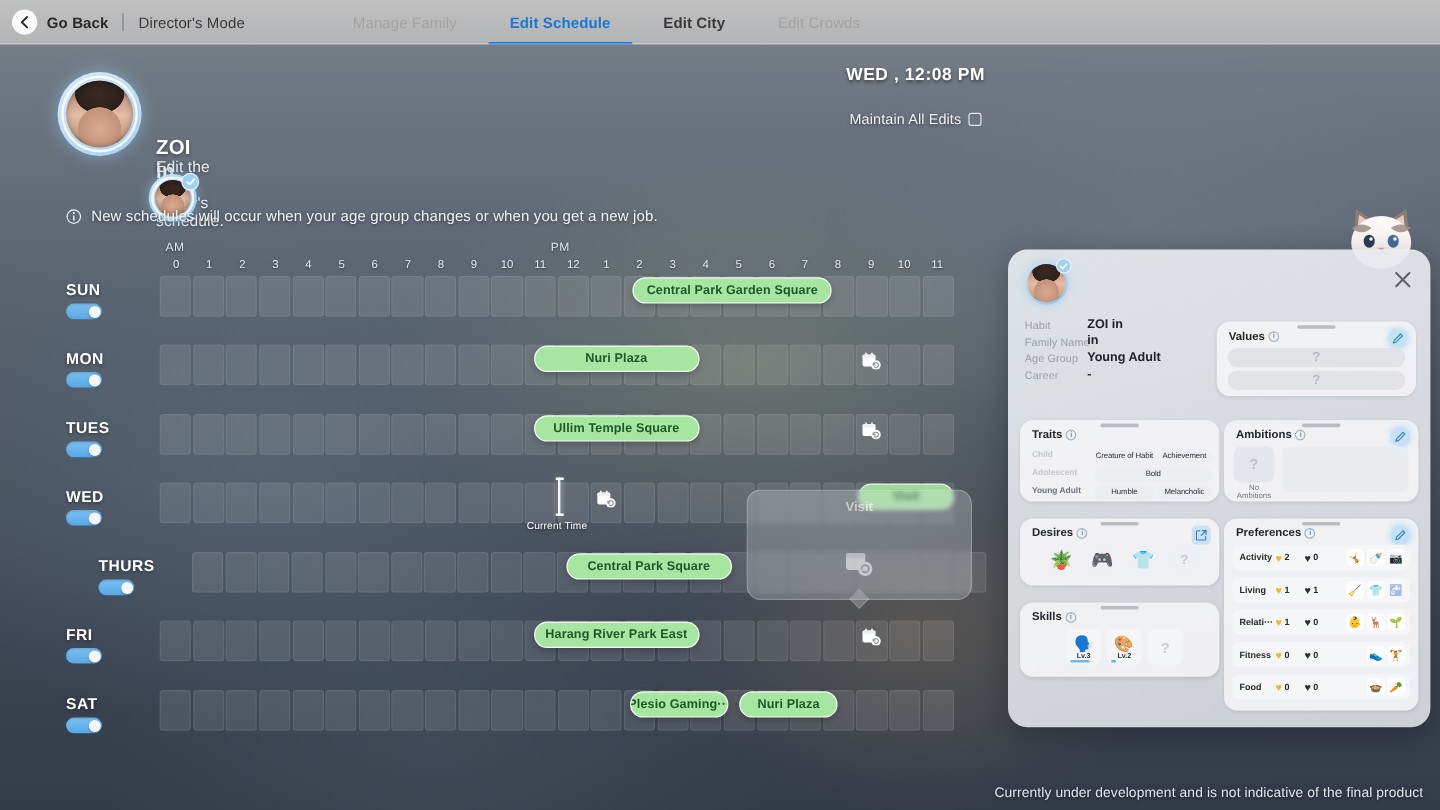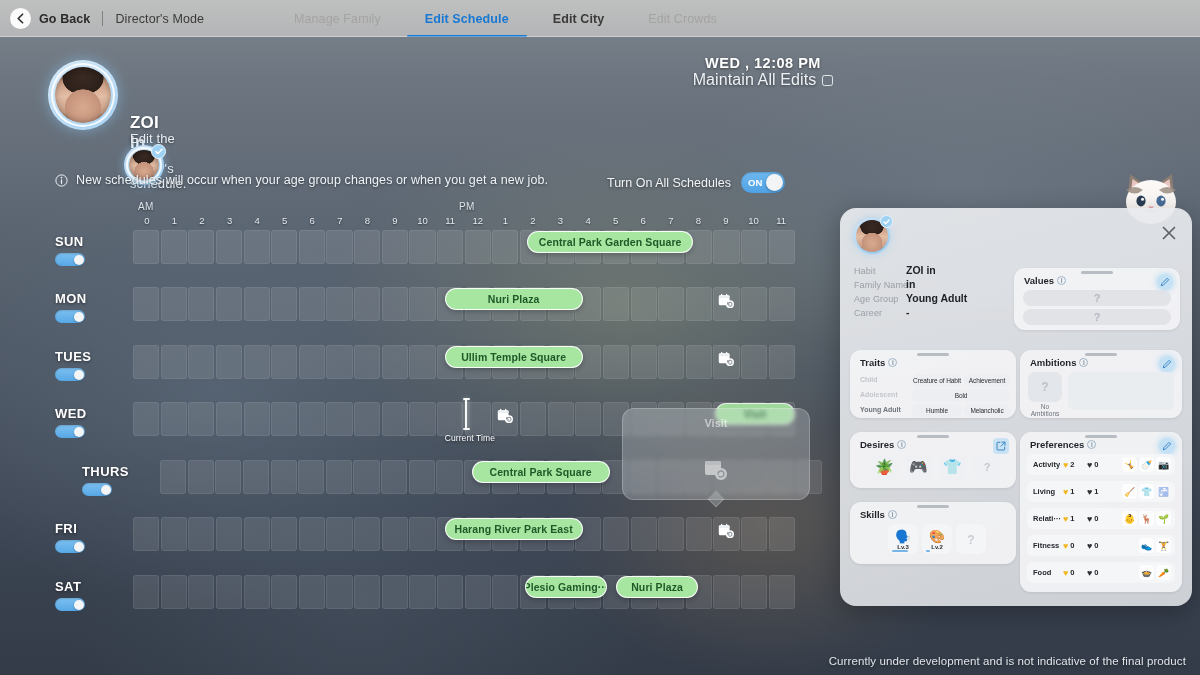--- a/index.html
+++ b/index.html
@@ -100,21 +100,21 @@
     text-shadow: 0 1px 3px rgba(0,0,0,0.45); letter-spacing: .1px;
   }
   .clock {
     position: absolute; left: 668px; top: 55px; width: 190px; text-align: center;
   }
   .clock-time {
     font-size: 14.5px; color: #fff; font-weight: 700; letter-spacing: .5px;
     text-shadow: 0 1px 3px rgba(0,0,0,0.5);
   }
   .clock-maintain {
-    margin-top: 0; font-size: 16px; color: #eef2f6; letter-spacing: .1px;
+    margin-top: 21px; font-size: 12px; color: #eef2f6; letter-spacing: .1px;
     text-shadow: 0 1px 3px rgba(0,0,0,0.5);
     display: flex; align-items: center; justify-content: center; gap: 6px;
   }
   .chk-box {
     width: 11px; height: 11px; border-radius: 2.5px;
     border: 1.3px solid rgba(255,255,255,0.8); cursor: pointer;
   }
 
   
   .notice {
@@ -199,21 +199,21 @@
     background: rgba(255,255,255,0.95); border-radius: 1px;
     box-shadow: 0 0 5px rgba(255,255,255,0.7);
   }
   .curtime .bar::before, .curtime .bar::after {
     content: ""; position: absolute; left: -2.5px; width: 7px; height: 2px;
     background: rgba(255,255,255,0.95); border-radius: 1px;
   }
   .curtime .bar::before { top: 0; }
   .curtime .bar::after { bottom: 0; }
   .curtime .lbl {
-    position: absolute; top: 35px; left: -26px; width: 56px; text-align: right;
+    position: absolute; top: 35px; left: -26px; width: 56px; text-align: left;
     font-size: 8.5px; color: #fff; letter-spacing: .1px;
     text-shadow: 0 1px 3px rgba(0,0,0,0.6);
   }
   
   .hover-pop {
     position: absolute; left: 622px; top: 408px; width: 188px; height: 92px;
     border-radius: 12px; background: rgba(225,230,236,0.26);
     border: 1px solid rgba(255,255,255,0.22); backdrop-filter: blur(2px);
   }
   .hover-pop .tail {
@@ -405,27 +405,20 @@
 
   <div class="notice">
     <svg width="13" height="13" viewBox="0 0 13 13">
       <circle cx="6.5" cy="6.5" r="5.6" stroke="#eef3f7" stroke-width="1" fill="none"></circle>
       <circle cx="6.5" cy="3.6" r="0.85" fill="#eef3f7"></circle>
       <rect x="5.9" y="5.3" width="1.2" height="4.6" rx="0.6" fill="#eef3f7"></rect>
     </svg>
     <div class="notice-text">New schedules will occur when your age group changes or when you get a new job.</div>
   </div>
 
-  <div class="turn-on-wrap">
-    <div class="turn-on-label">Turn On All Schedules</div>
-    <div class="toggle-big">
-      <span class="on-txt">ON</span>
-      <span class="knob"></span>
-    </div>
-  </div>
 
   <div class="sched">
     <div class="ampm" style="left:138px;top:201px;">AM</div>
     <div class="ampm" style="left:459px;top:201px;">PM</div>
     <div class="hour-strip" id="hour-strip">
         <div class="h">0</div>
         <div class="h">1</div>
         <div class="h">2</div>
         <div class="h">3</div>
         <div class="h">4</div>

